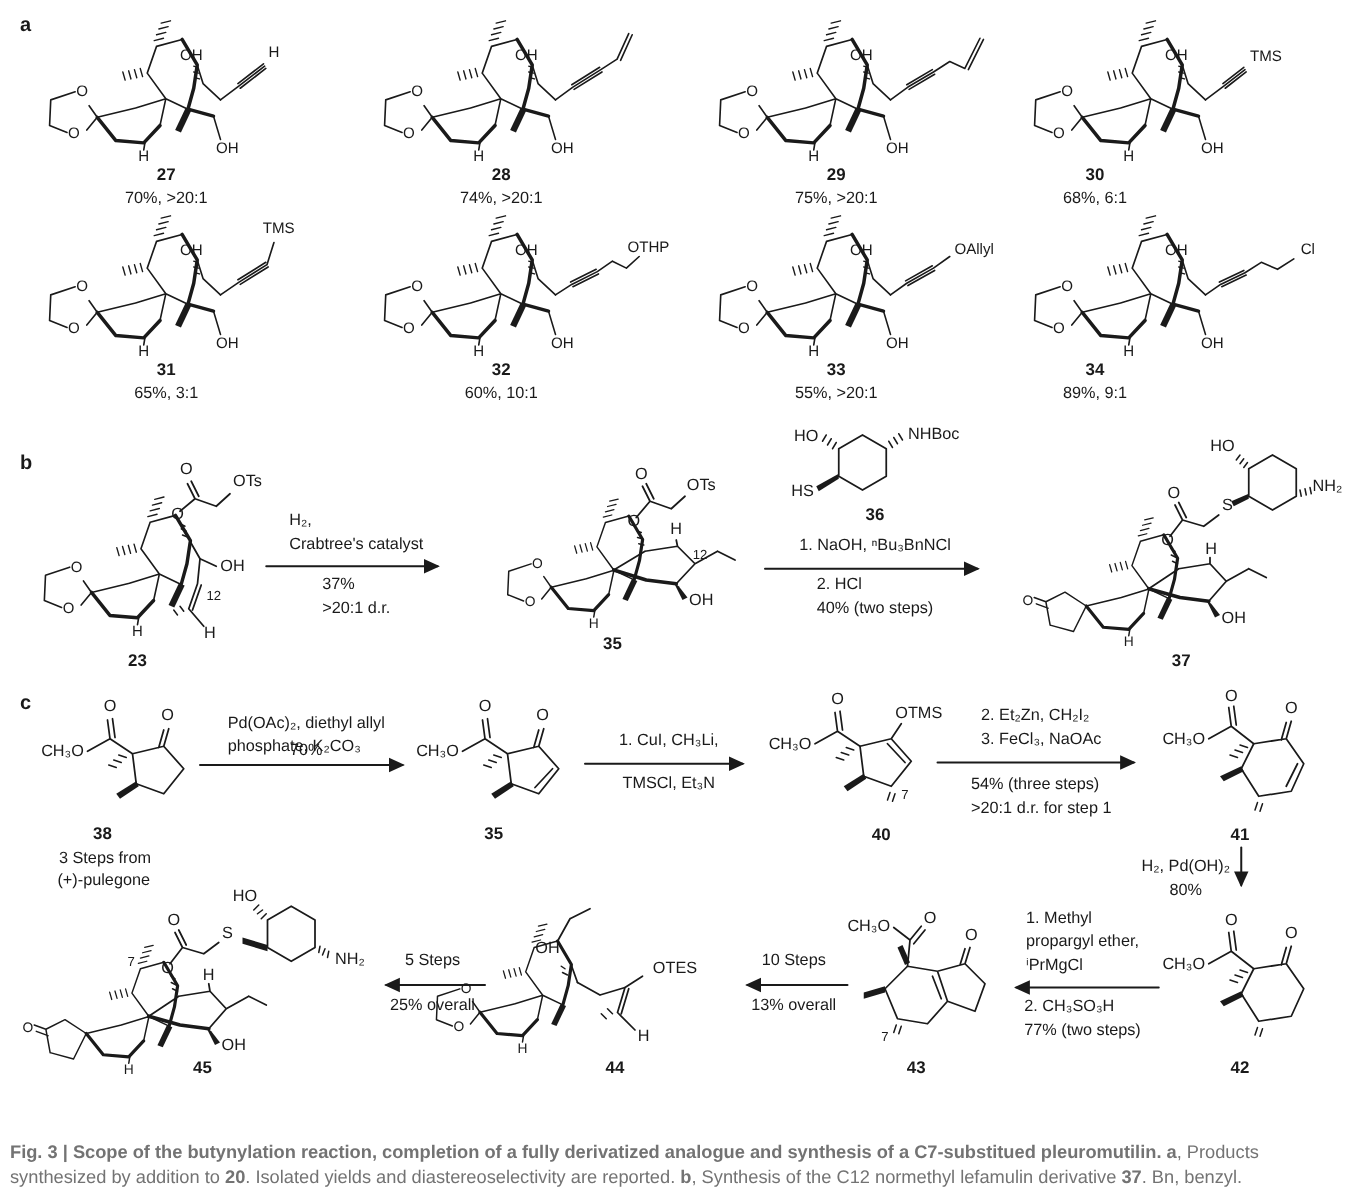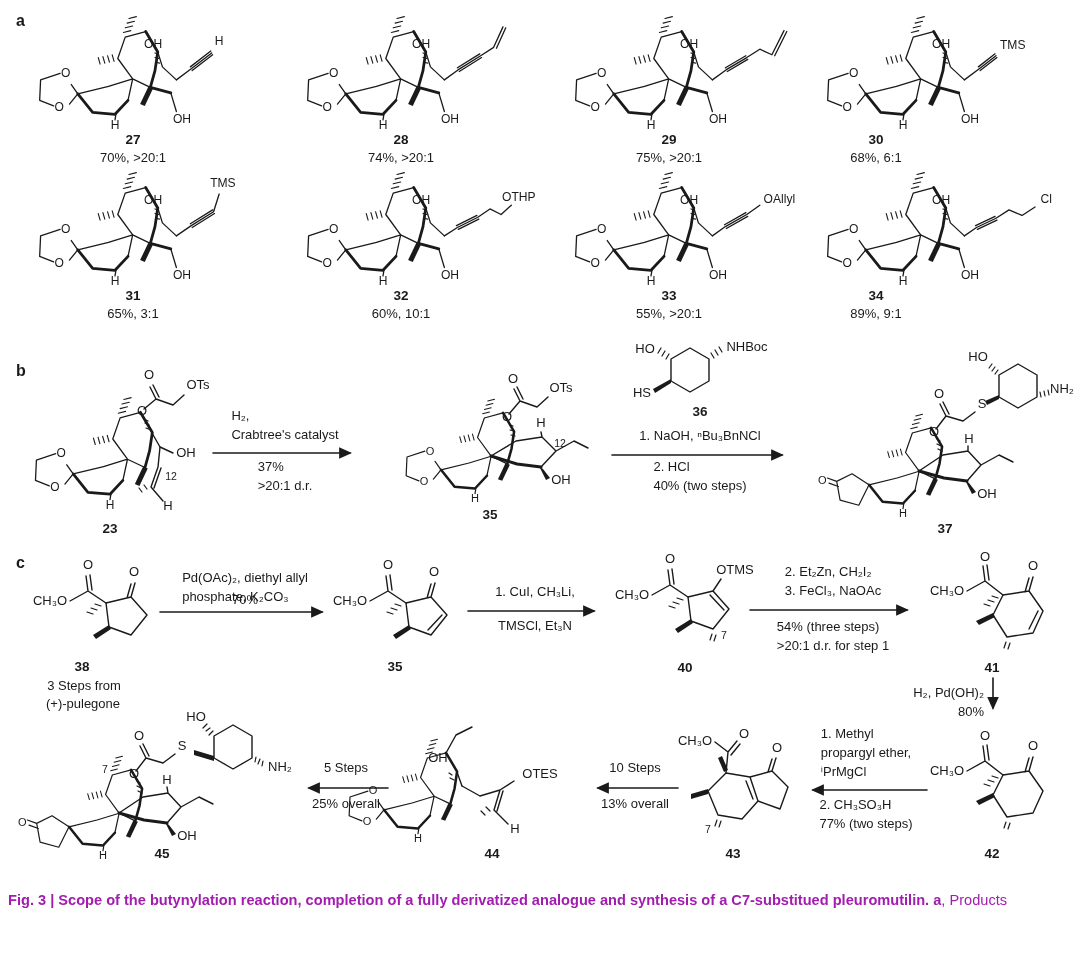--- a/index.html
+++ b/index.html
@@ -11,22 +11,22 @@
   .hash{stroke-width:1.2}
   .wg{fill:#1a1a1a;stroke:none}
   svg text{font-family:"Liberation Sans",sans-serif;font-size:13px;fill:#1a1a1a;text-anchor:middle}
   text.loc{font-size:10.5px}
   text.cnumber{font-weight:700;font-size:13.5px}
   text.cyield{font-size:13px}
   .pletter{position:absolute;font-weight:700;font-size:16px}
   .cnum{position:absolute;transform:translateX(-50%);font-weight:700;font-size:13.5px;white-space:nowrap}
   .note{position:absolute;transform:translateX(-50%);font-size:13px;white-space:nowrap}
   .rxn{position:absolute;transform:translateX(-50%);font-size:13px;line-height:19px;white-space:nowrap}
-  .rxn-r{position:absolute;font-size:13px;line-height:19px;text-align:right;white-space:nowrap}
-  .caption{position:absolute;left:8px;top:891px;width:1066px;font-size:14.6px;line-height:19.8px;color:#a21caf}
+  .rxn-r{position:absolute;font-size:13px;line-height:19px;text-align:center;white-space:nowrap}
+  .caption{position:absolute;left:8px;top:913px;width:1066px;font-size:14.6px;line-height:19.8px;color:#737373}
   .caption span.b{font-weight:700}
   #arrows{position:absolute;left:0;top:0}
 </style>
 </head>
 <body>
 
 <svg width="0" height="0" style="position:absolute">
   <defs>
     <marker id="ah" viewBox="0 0 10 10" refX="8.5" refY="5" markerWidth="8" markerHeight="8" orient="auto-start-reverse">
       <path d="M0,0.5 L10,5 L0,9.5 z" fill="#1a1a1a"></path>
@@ -305,21 +305,21 @@
 </svg>
 
 <div class="cnum" style="left:110px;top:521px">23</div>
 <div class="cnum" style="left:490px;top:507px">35</div>
 <div class="cnum" style="left:700px;top:404px">36</div>
 <div class="cnum" style="left:945px;top:521px">37</div>
 <div class="cnum" style="left:82px;top:659px">38</div>
 <div class="note" style="left:84px;top:678px">3 Steps from</div>
 <div class="note" style="left:83px;top:696px">(+)-pulegone</div>
 <div class="cnum" style="left:395px;top:659px">35</div>
-<div class="cnum" style="left:685px;top:660px">40</div>
+<div class="cnum" style="left:705px;top:660px">40</div>
 <div class="cnum" style="left:992px;top:660px">41</div>
 <div class="cnum" style="left:992px;top:846px">42</div>
 <div class="cnum" style="left:733px;top:846px">43</div>
 <div class="cnum" style="left:492px;top:846px">44</div>
 <div class="cnum" style="left:162px;top:846px">45</div>
 
 <div class="rxn" style="left:285px;top:406px">
   <div>H₂,</div>
   <div>Crabtree's catalyst</div>
 </div>
@@ -376,13 +376,14 @@
 </div>
 <div class="rxn" style="left:346px;top:758px">
   <div>5 Steps</div>
 </div>
 <div class="rxn" style="left:346px;top:794px">
   <div>25% overall</div>
 </div>
 
 <div class="caption">
   <div><span class="b">Fig. 3 | Scope of the butynylation reaction, completion of a fully derivatized analogue and synthesis of a C7-substitued pleuromutilin. </span><span class="b">a</span><span>, Products</span></div>
+  <div><span>synthesized by addition to </span><span class="b">20</span><span>. Isolated yields and diastereoselectivity are reported. </span><span class="b">b</span><span>, Synthesis of the C12 normethyl lefamulin derivative </span><span class="b">37</span><span>. Bn, benzyl.</span></div>
 </div>
 
 </body></html>

